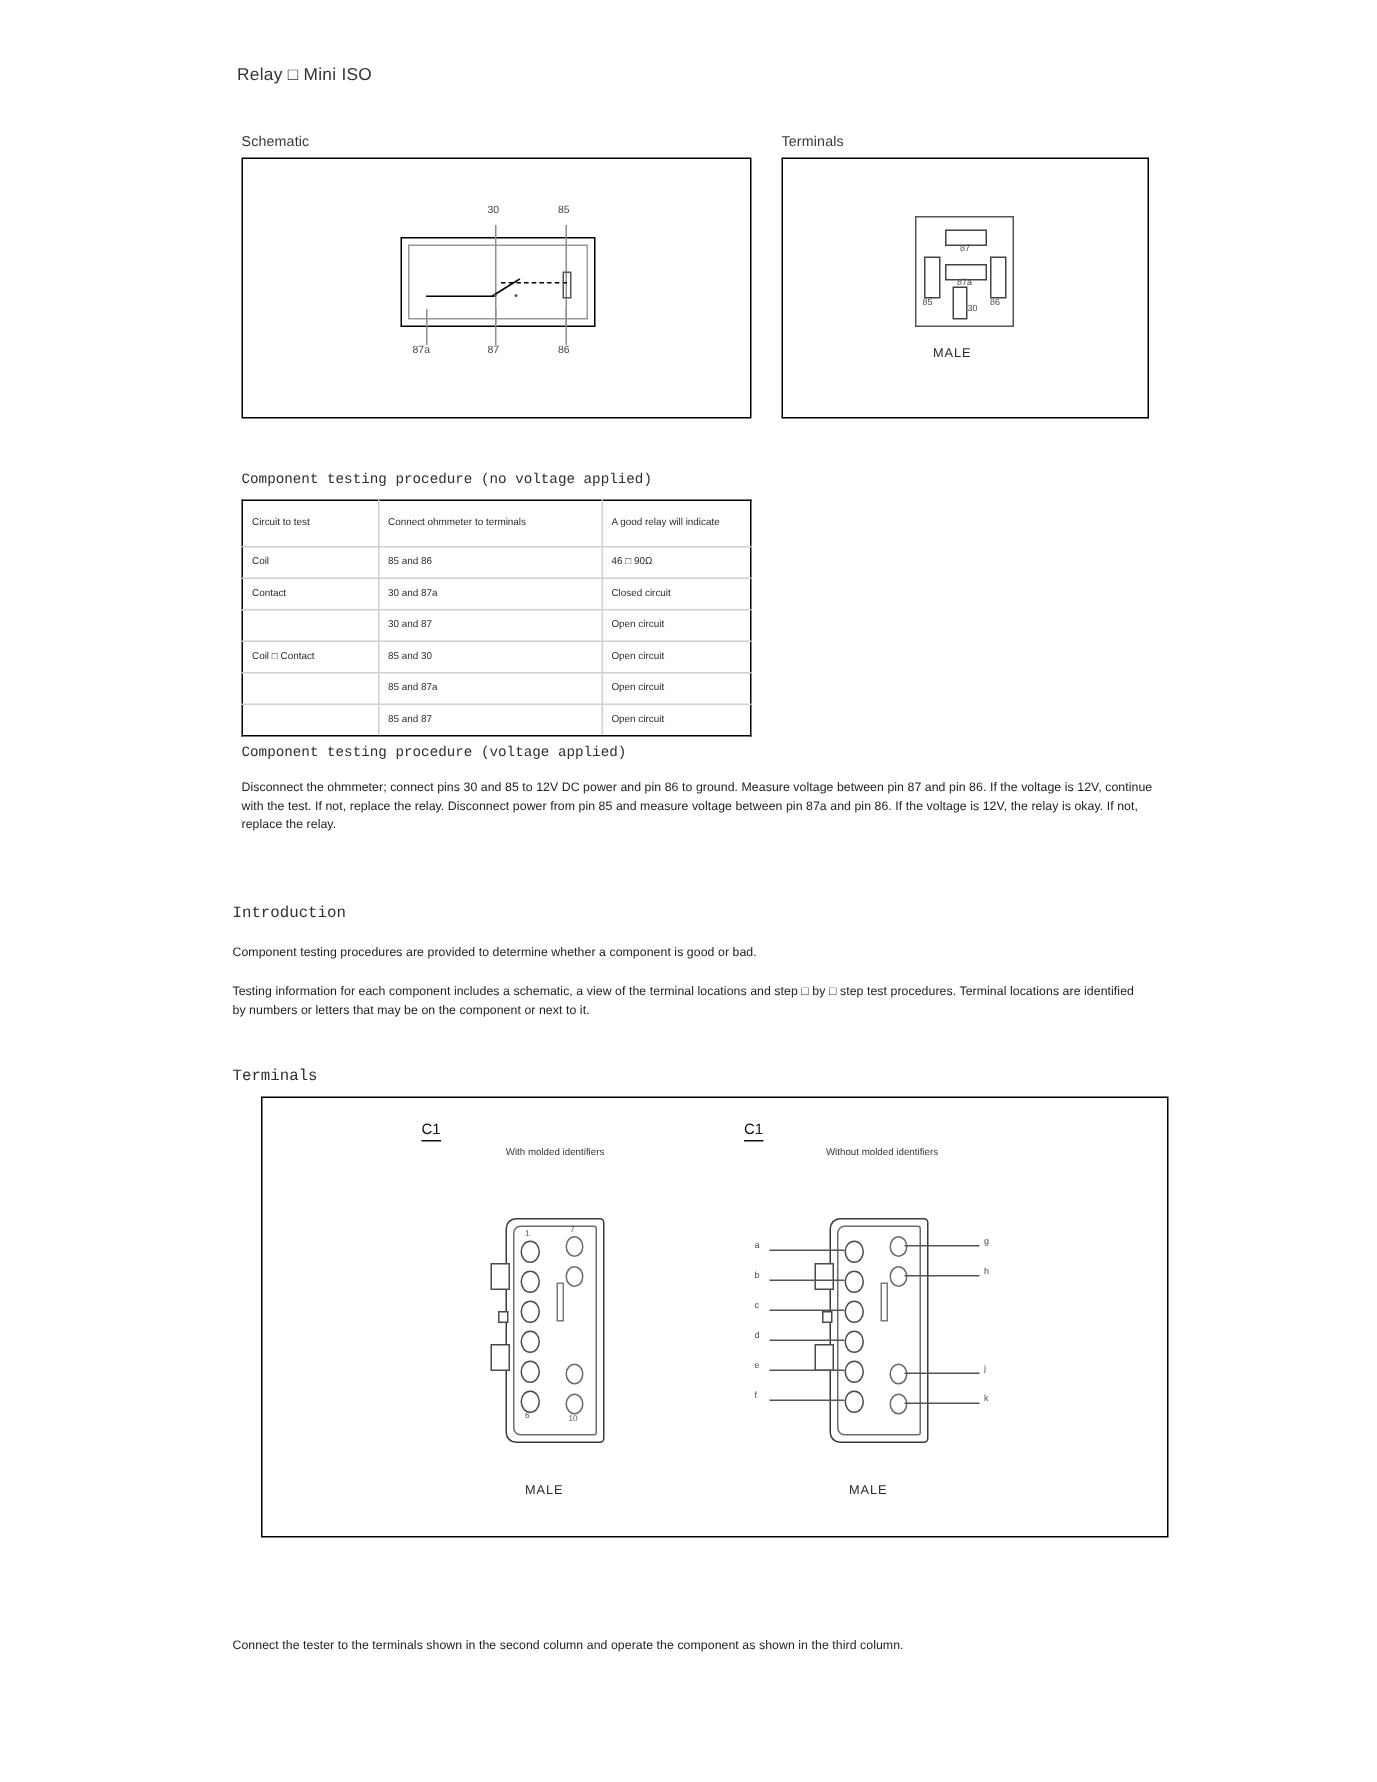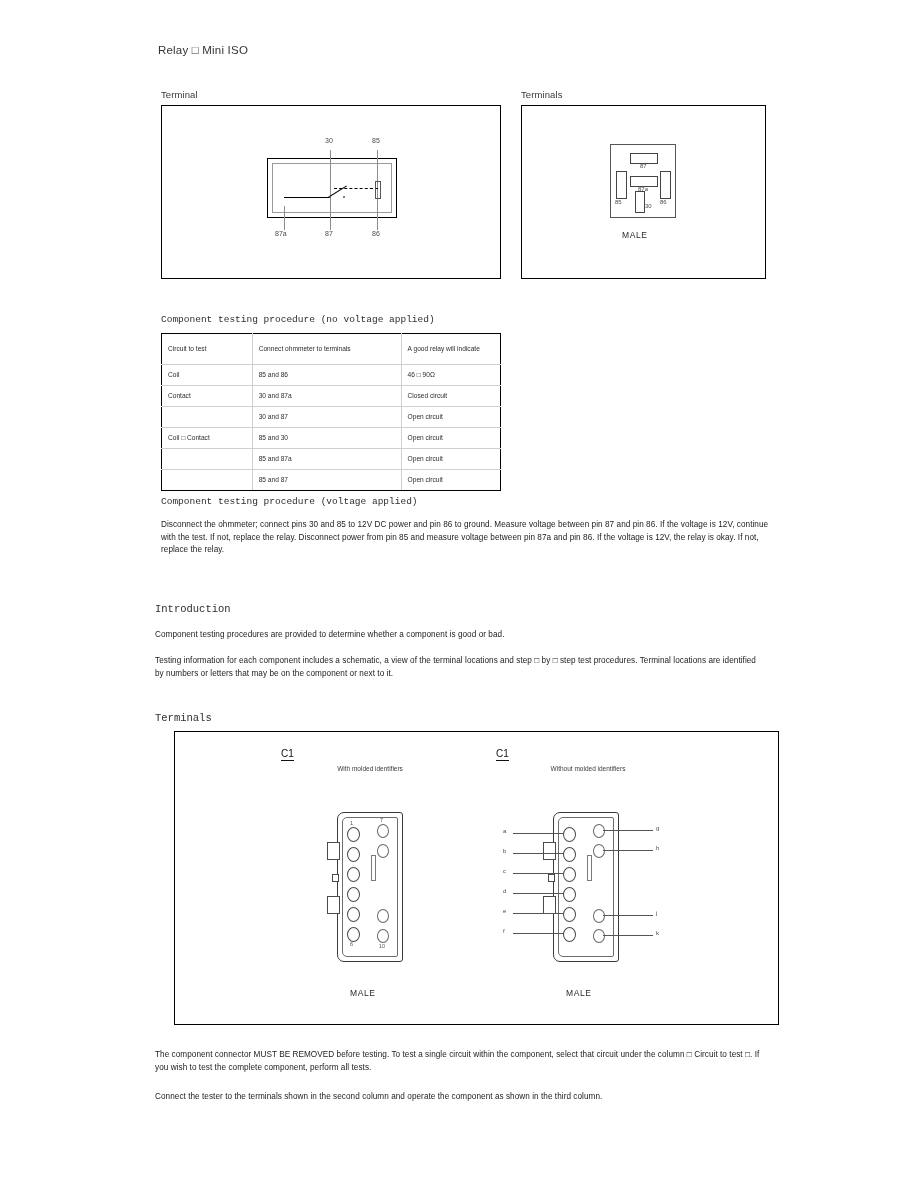--- a/index.html
+++ b/index.html
@@ -230,21 +230,21 @@
     border-top: 1px solid #555;
   }
 </style>
 </head>
 <body>
 
 <div class="page">
 
   <div class="abs doc-title">Relay □ Mini ISO</div>
 
-  <div class="abs section-label" style="left:161px; top:89px;">Terminal</div>
+  <div class="abs section-label" style="left:161px; top:89px;">Schematic</div>
 
   <div class="abs section-label" style="left:521px; top:89px;">Terminals</div>
 
   <div class="abs panel" id="schematic-panel">
     <div class="sch-outer"></div>
     <div class="sch-inner"></div>
 
     <div class="lead" style="left:168px; top:44px; height:66px;"></div>
     <div class="lead" style="left:215px; top:44px; height:66px;"></div>
     <div class="lead" style="left:122px; top:100px; height:24px;"></div>
@@ -419,16 +419,15 @@
       <div class="leader" style="left:428px; top:203px; width:50px;"></div>
       <div class="ltrlbl" style="left:481px; top:93px;">g</div>
       <div class="ltrlbl" style="left:481px; top:113px;">h</div>
       <div class="ltrlbl" style="left:481px; top:178px;">j</div>
       <div class="ltrlbl" style="left:481px; top:198px;">k</div>
 
       <div class="male-label" style="left:391px; top:256px;">MALE</div>
     </div>
   </div>
 
-  <div class="abs para" style="left:155px; top:1049px; width:615px;">The component connector MUST BE REMOVED before testing. To test a single circuit within the component, select that circuit under the column □ Circuit to test □. If you wish to test the complete component, perform all tests.</div>
   <div class="abs para" style="left:155px; top:1091px; width:615px;">Connect the tester to the terminals shown in the second column and operate the component as shown in the third column.</div>
 
 </div>
 
 </body></html>

